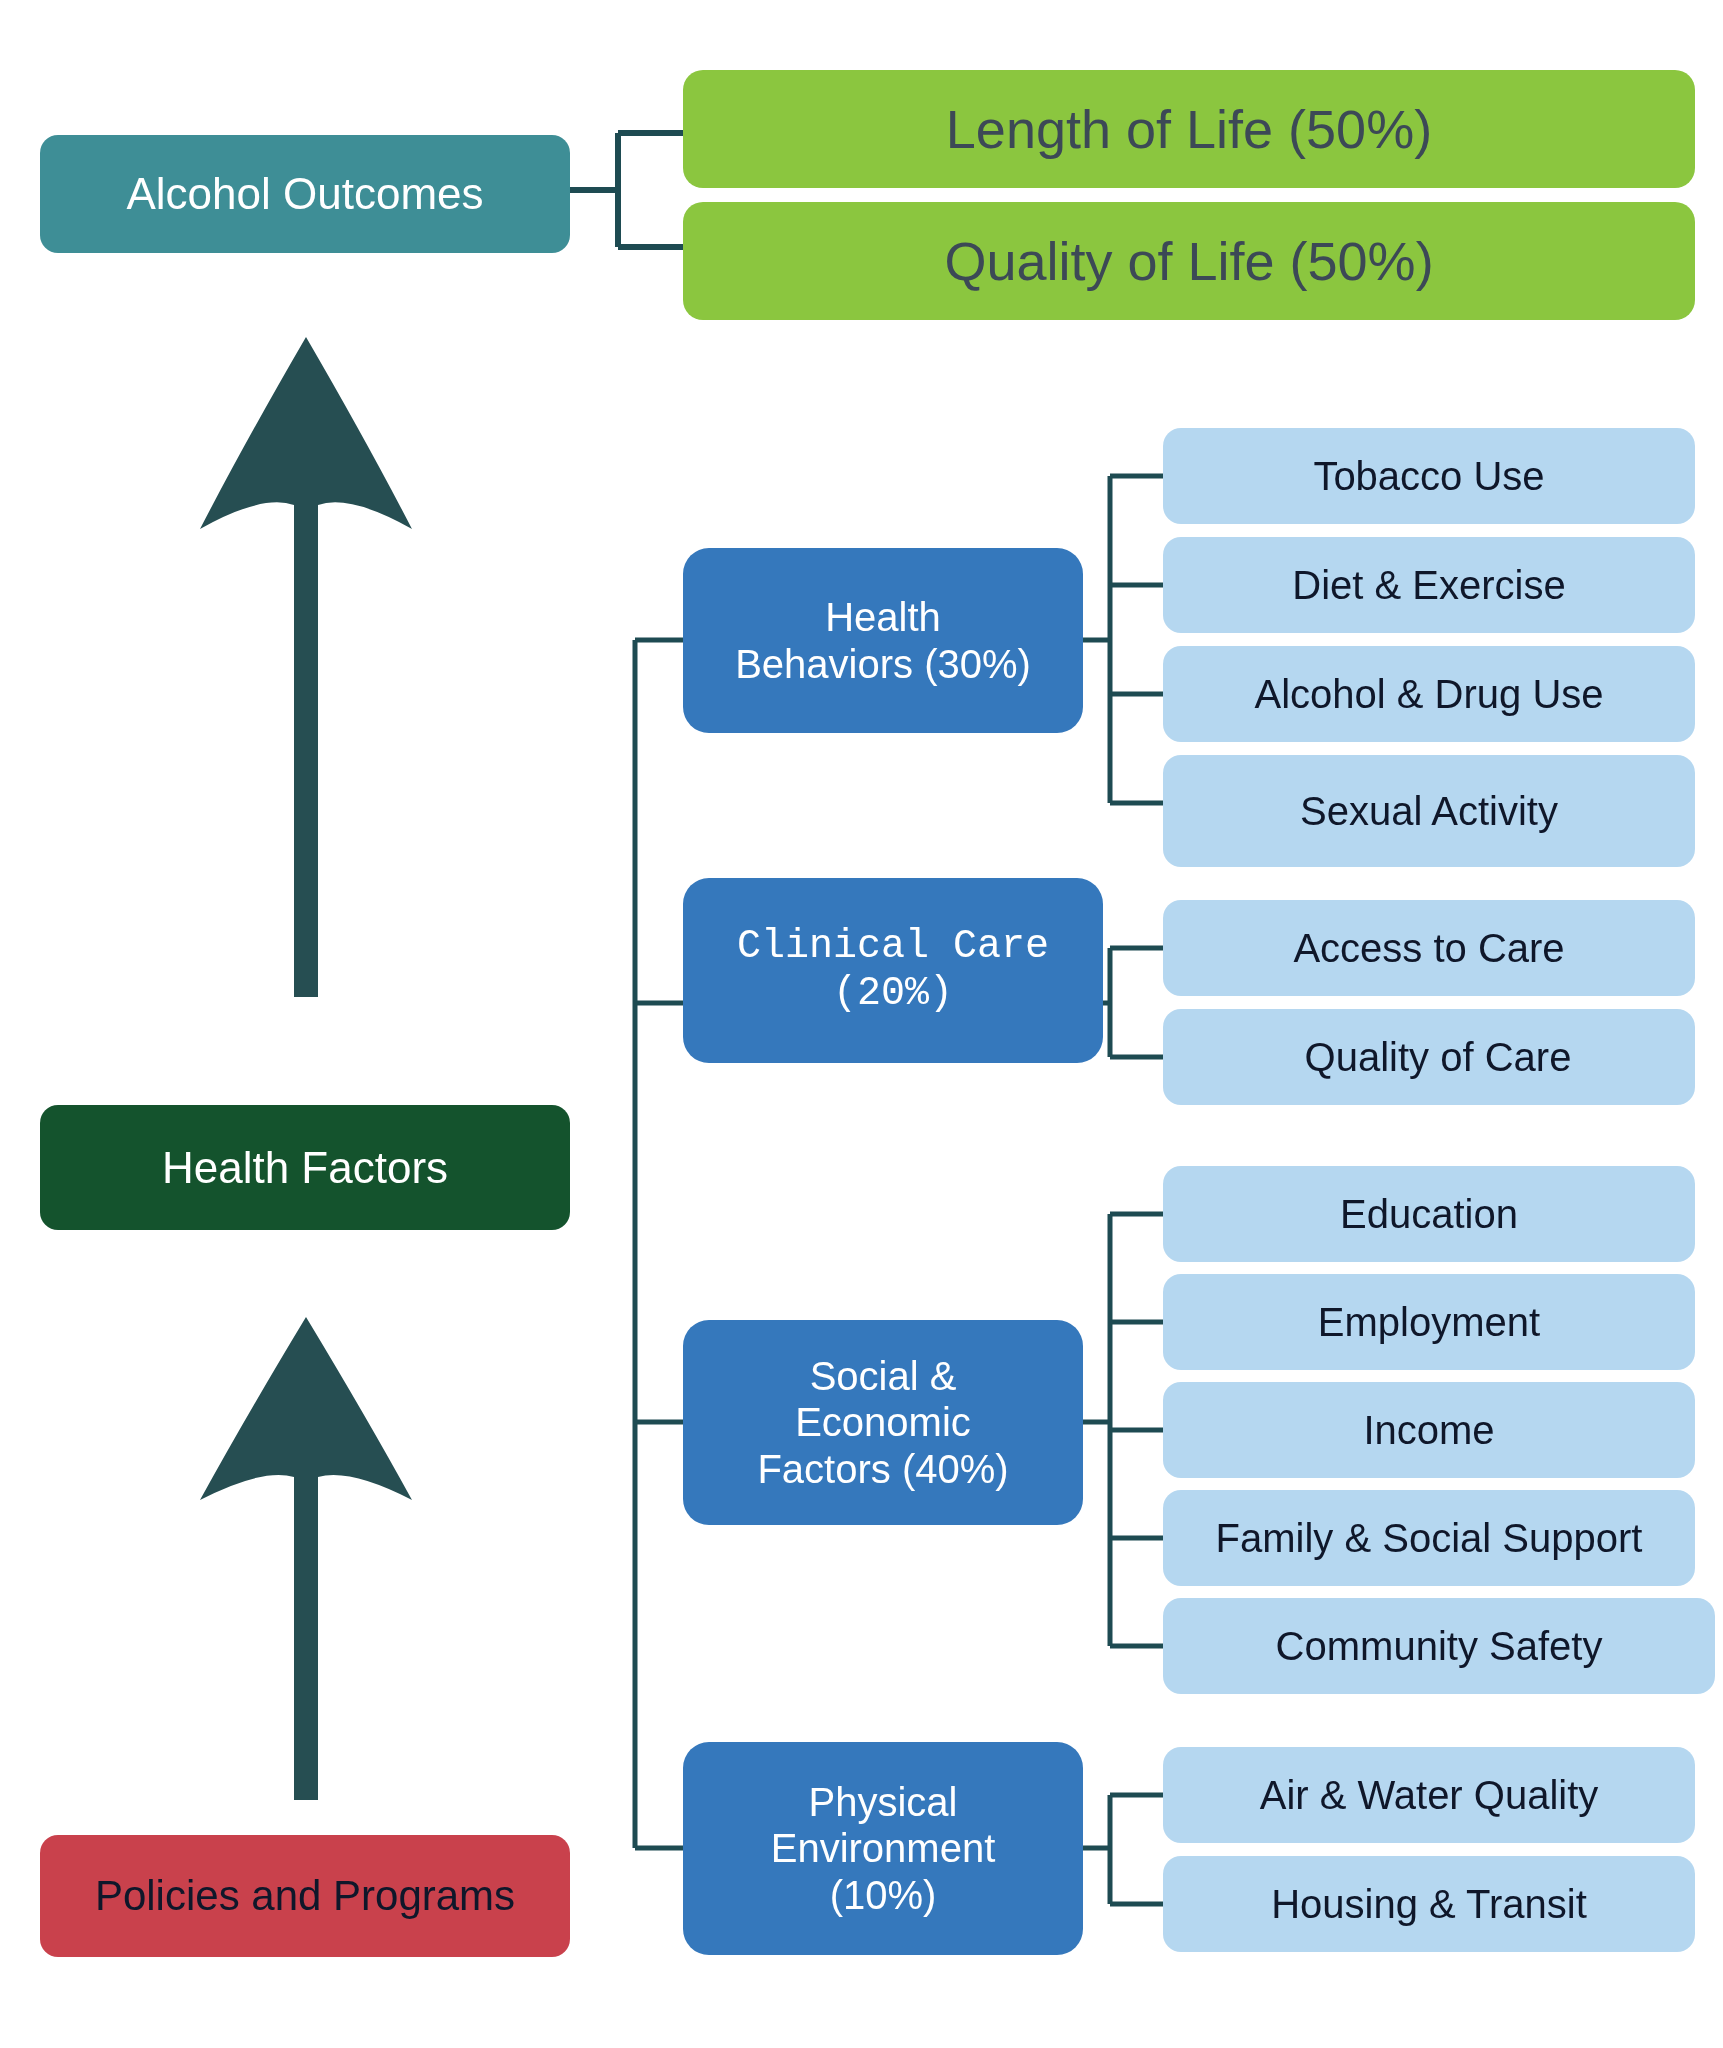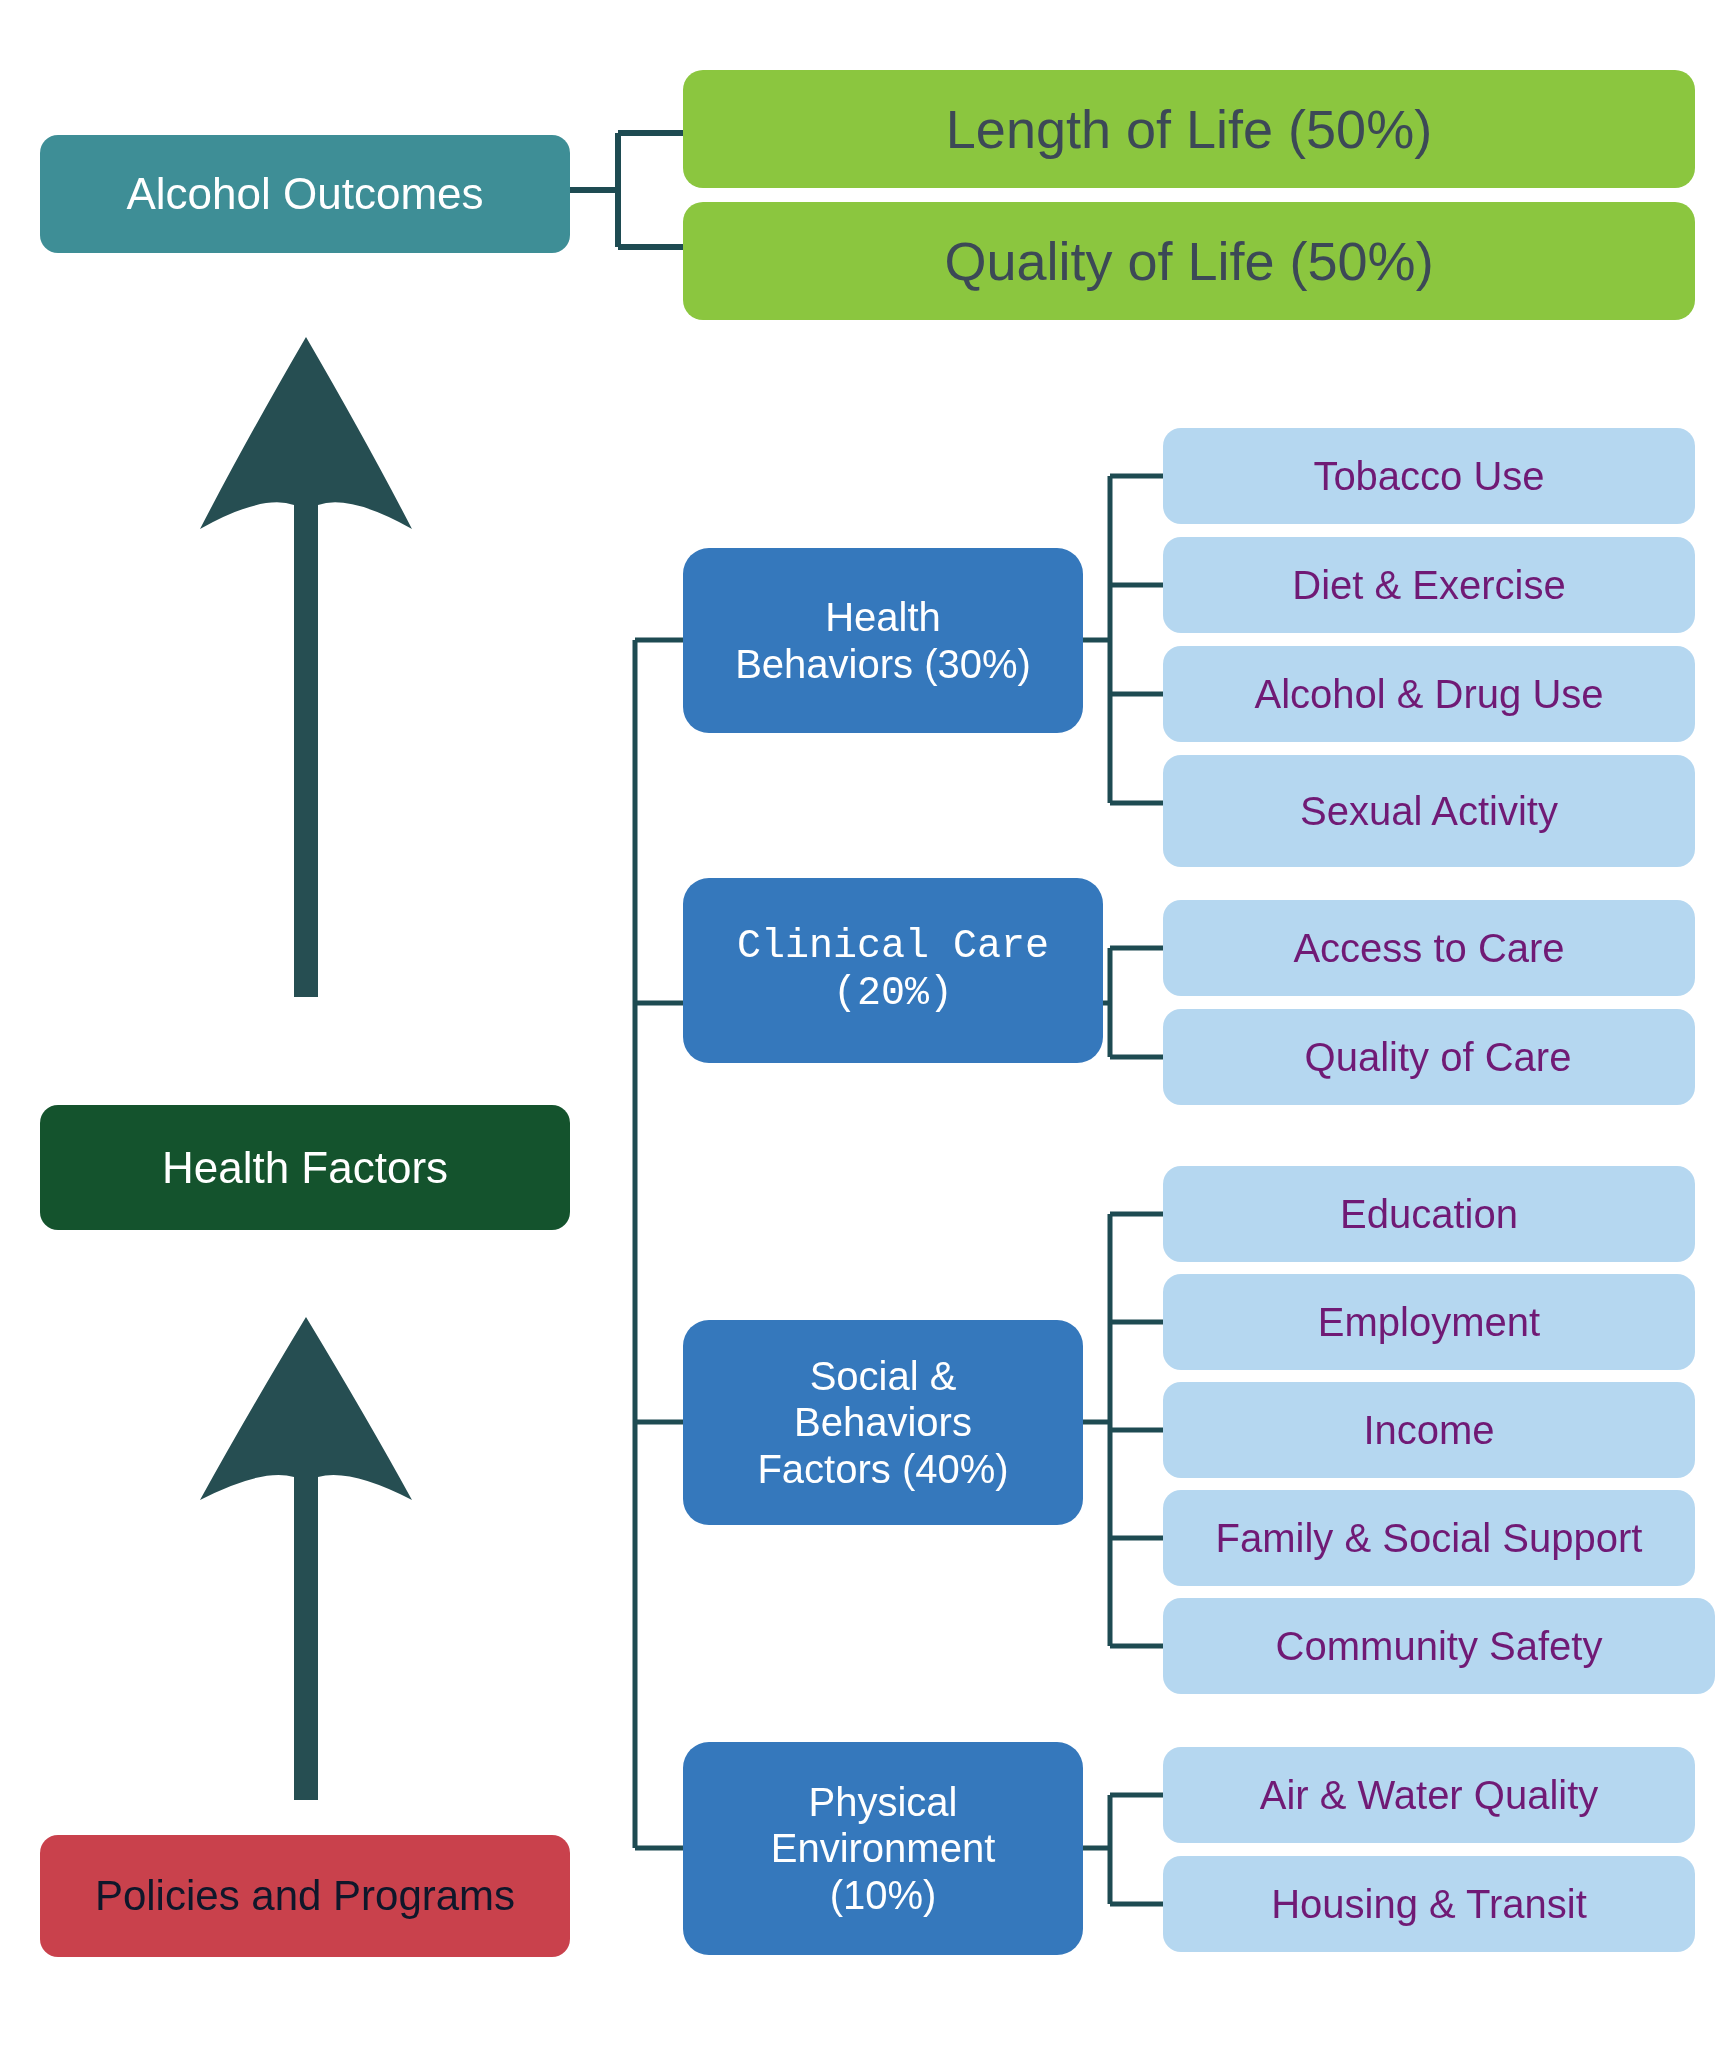--- a/index.html
+++ b/index.html
@@ -17,21 +17,21 @@
   .box{
     position:absolute;z-index:1;
     display:flex;flex-direction:column;align-items:center;justify-content:center;
     text-align:center;box-sizing:border-box;
   }
   .teal{background:#3E8E96;border-radius:18px;color:#ffffff;font-size:44px;}
   .navy{background:#14532d;border-radius:18px;color:#ffffff;font-size:44px;}
   .red{background:#C9414C;border-radius:18px;color:#0f172a;font-size:42px;}
   .green{background:#8BC63F;border-radius:20px;color:#3C4956;font-size:54px;}
   .parent{background:#3578BC;border-radius:26px;color:#ffffff;font-size:40px;line-height:1.16;}
-  .child{background:#B5D7F0;border-radius:18px;color:#701a75;font-size:40px;}
+  .child{background:#B5D7F0;border-radius:18px;color:#0f172a;font-size:40px;}
 </style>
 </head>
 <body>
 
 <div class="stage">
 
   <svg class="connectors" width="1723" height="2048" viewBox="0 0 1723 2048">
 
     <path class="bracket" d="M570,190 L618,190 M618,133 L618,247 M618,133 L683,133 M618,247 L683,247"></path>
 
@@ -73,21 +73,21 @@
     <div>Behaviors (30%)</div>
   </div>
 
   <div class="box parent" style="left:683px;top:878px;width:420px;height:185px;font-family:Liberation Mono, monospace;">
     <div>Clinical Care</div>
     <div>(20%)</div>
   </div>
 
   <div class="box parent" style="left:683px;top:1320px;width:400px;height:205px;">
     <div>Social &amp;</div>
-    <div>Behaviors</div>
+    <div>Economic</div>
     <div>Factors (40%)</div>
   </div>
 
   <div class="box parent" style="left:683px;top:1742px;width:400px;height:213px;">
     <div>Physical</div>
     <div>Environment</div>
     <div>(10%)</div>
   </div>
 
   <div class="box child" style="left:1163px;top:428px;width:532px;height:96px;">

